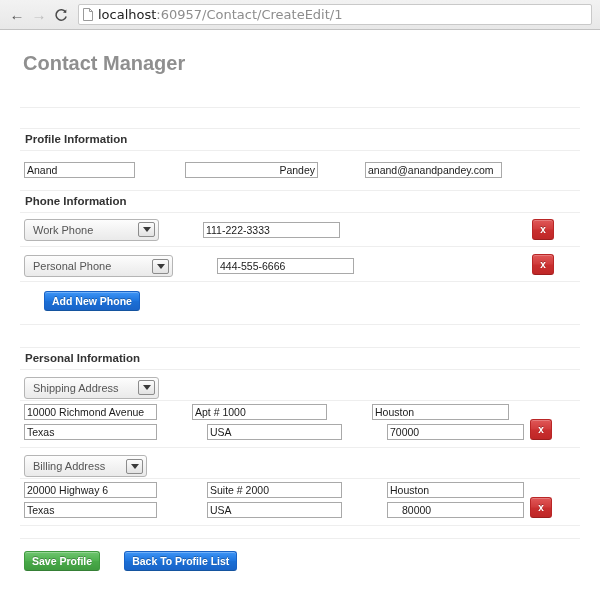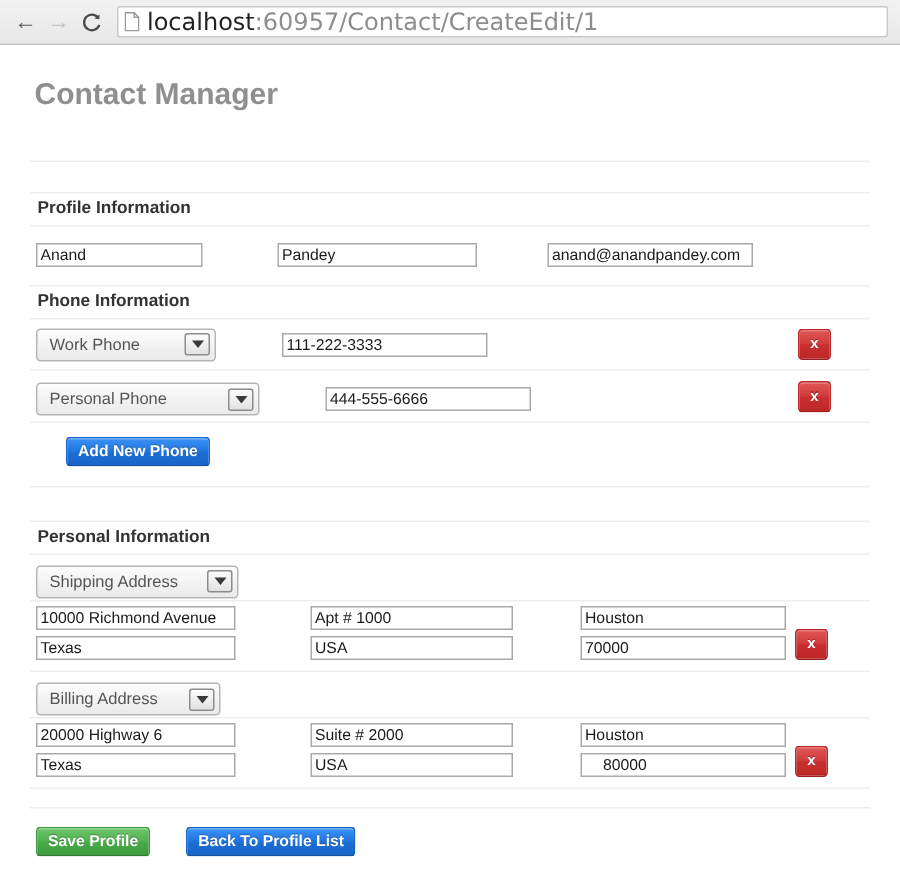--- a/index.html
+++ b/index.html
@@ -46,21 +46,21 @@
   }
   .page-icon {
     width: 10px; height: 13px;
     position: relative;
     margin-right: 5px;
     flex: none;
   }
   .page-icon svg { display: block; }
   .url-text {
     font-family: "DejaVu Sans", sans-serif;
-    font-size: 16px;
+    font-size: 13px;
     color: #8d8d8d;
     white-space: nowrap;
   }
   .url-host { color: #222222; }
 
   
   .page {
     position: relative;
     width: 600px;
     height: 564px;
@@ -217,32 +217,32 @@
     <div style="height:32px"></div>
     <hr class="rule">
     <div style="height:20px"></div>
     <hr class="rule">
 
     <div class="section-label">Profile Information</div>
     <hr class="rule">
 
     <div class="form-row" style="height:29px; padding-top:8px;">
       <input class="txt" style="width: 111px; margin-left: 4px;" value="Anand">
-      <input class="txt" style="width: 133px; margin-left: 50px;" value="Pandey">
+      <input class="txt" style="width: 133px; margin-left: 50px; text-align: right;" value="Pandey">
       <input class="txt" style="width: 137px; margin-left: 47px;" value="anand@anandpandey.com">
     </div>
 
     <div style="height:10px"></div>
     <hr class="rule">
 
     <div class="section-label">Phone Information</div>
     <hr class="rule">
 
     <div class="form-row" style="height:33px;">
-      <div class="sel" style="width:120px; margin-left:4px;justify-content:flex-end;">
+      <div class="sel" style="width:135px; margin-left:4px;justify-content:flex-end;">
         <span class="sel-label">Work Phone</span>
         <span class="sel-arrow">
             <i></i>
           </span>
       </div>
       <input class="txt" style="width: 137px; margin-left: 44px;" value="111-222-3333">
       <div class="btn btn-danger" style="position:absolute; left:512px;">x</div>
     </div>
 
     <hr class="rule">
@@ -277,21 +277,21 @@
         <span class="sel-label">Shipping Address</span>
         <span class="sel-arrow">
             <i></i>
           </span>
       </div>
     </div>
     <hr class="rule">
 
     <div class="form-row" style="height:18px; padding-top:4px;">
       <input class="txt" style="width: 133px; margin-left: 4px;" value="10000 Richmond Avenue">
-      <input class="txt" style="width: 135px; margin-left: 50px;" value="Apt # 1000">
+      <input class="txt" style="width: 135px; margin-left: 35px;" value="Apt # 1000">
       <input class="txt" style="width: 137px; margin-left: 45px;" value="Houston">
     </div>
 
     <div class="form-row" style="height:22px; padding-top:3px;">
       <input class="txt" style="width: 133px; margin-left: 4px;" value="Texas">
       <input class="txt" style="width: 135px; margin-left: 50px;" value="USA">
       <input class="txt" style="width: 137px; margin-left: 45px;" value="70000">
       <div class="btn btn-danger" style="position:absolute; left:510px; top:0px;">x</div>
     </div>
 

